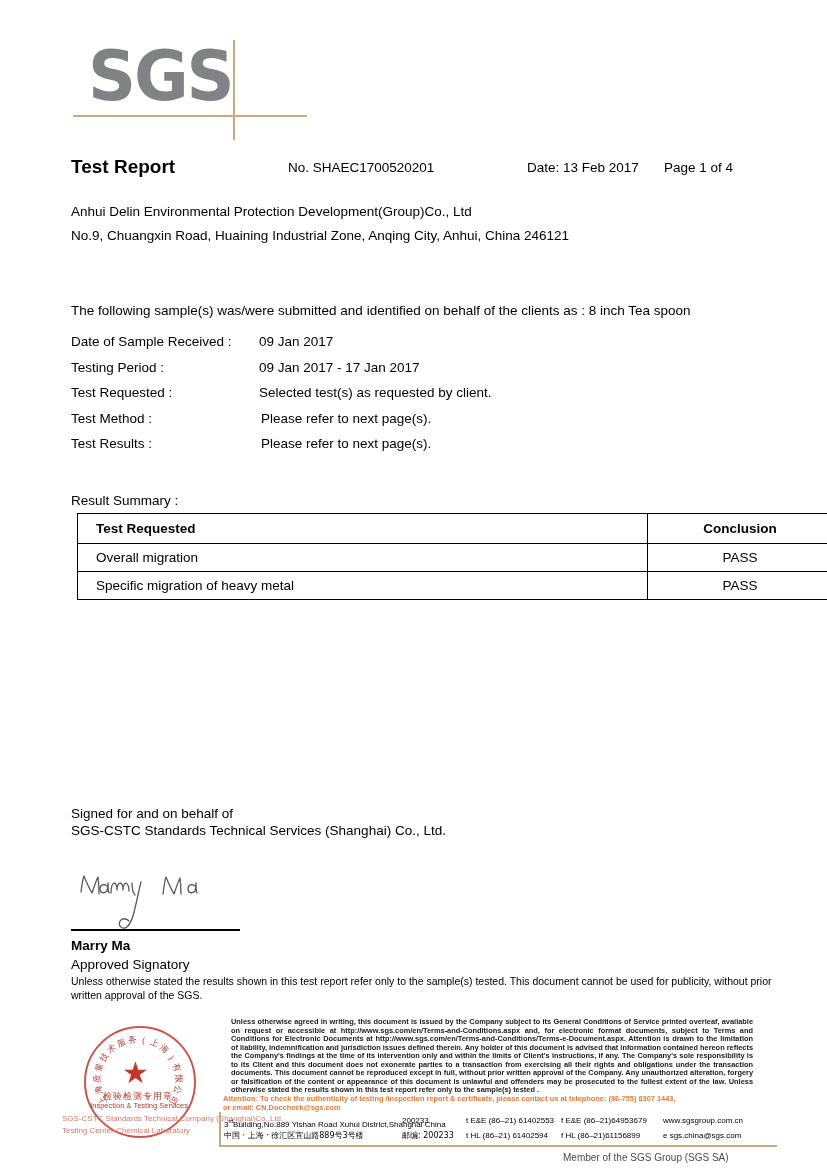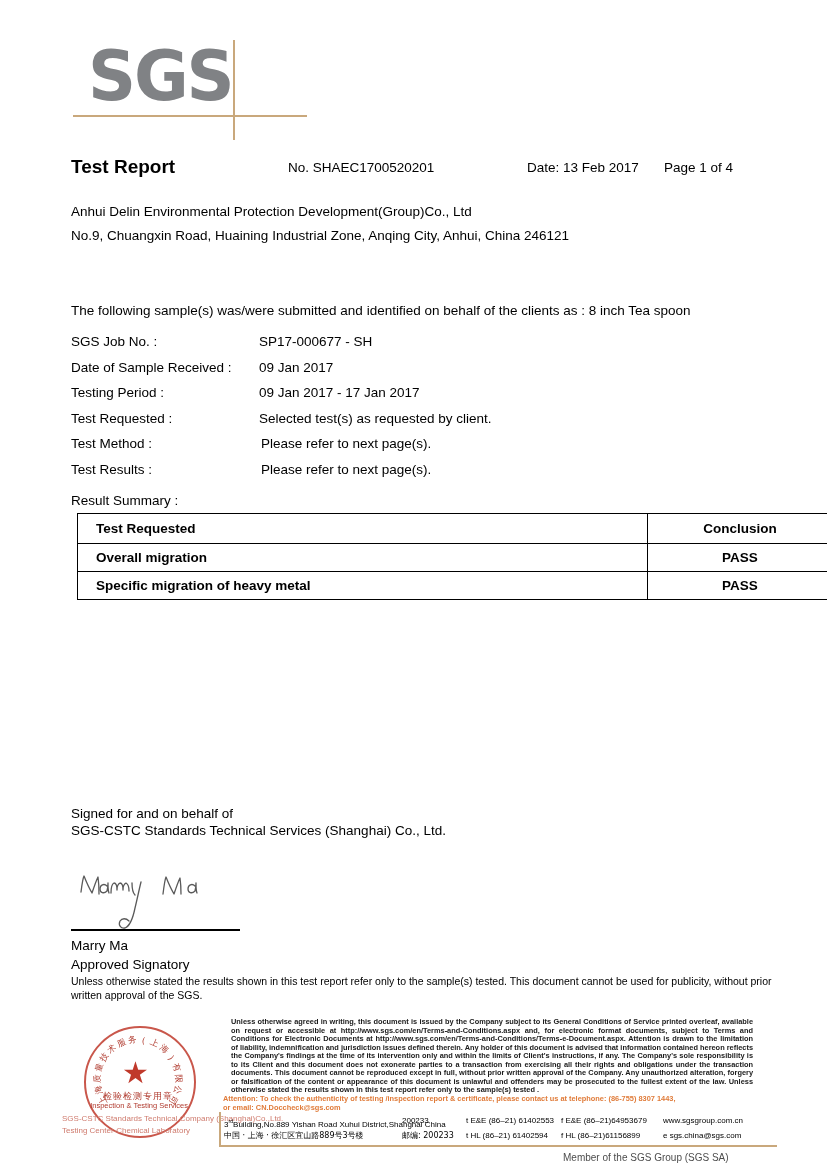--- a/index.html
+++ b/index.html
@@ -150,21 +150,21 @@
     position: absolute;
     left: 77px;
     top: 513px;
     width: 756px;
     border-collapse: collapse;
     table-layout: fixed;
   }
   .rtable td, .rtable th {
     border: 1px solid #000000;
     font-size: 13.5px;
-    font-weight: bold;
+    font-weight: normal;
     text-align: left;
     padding: 6px 0 6px 18px;
     height: 15px;
   }
   .rtable th.c-test {
     font-weight: bold;
     width: 551px;
     padding-top: 7px;
     padding-bottom: 7px;
   }
@@ -205,20 +205,21 @@
     width: 169px;
     height: 2px;
     background: #000000;
   }
   .sig-name {
     position: absolute;
     left: 0px;
     top: 131px;
     font-size: 13.5px;
     line-height: 19px;
+    font-weight: bold;
   }
   .sig-role {
     position: absolute;
     left: 0px;
     top: 150px;
     font-size: 13.5px;
     line-height: 19px;
   }
   .disclaimer {
     position: absolute;
@@ -402,24 +403,20 @@
   </div>
 
   <div class="client">
     <div>Anhui Delin Environmental Protection Development(Group)Co., Ltd</div>
     <div>No.9, Chuangxin Road, Huaining Industrial Zone, Anqing City, Anhui, China 246121</div>
   </div>
 
   <div class="intro">The following sample(s) was/were submitted and identified on behalf of the clients as : 8 inch Tea spoon</div>
 
   <div class="details">
-    <div class="drow">
-      <span class="dlabel">SGS Job No. :</span>
-      <span class="dval">SP17-000677 - SH</span>
-    </div>
     <div class="drow">
       <span class="dlabel">Date of Sample Received :</span>
       <span class="dval">09 Jan 2017</span>
     </div>
     <div class="drow">
       <span class="dlabel">Testing Period :</span>
       <span class="dval">09 Jan 2017 - 17 Jan 2017</span>
     </div>
     <div class="drow">
       <span class="dlabel">Test Requested :</span>

